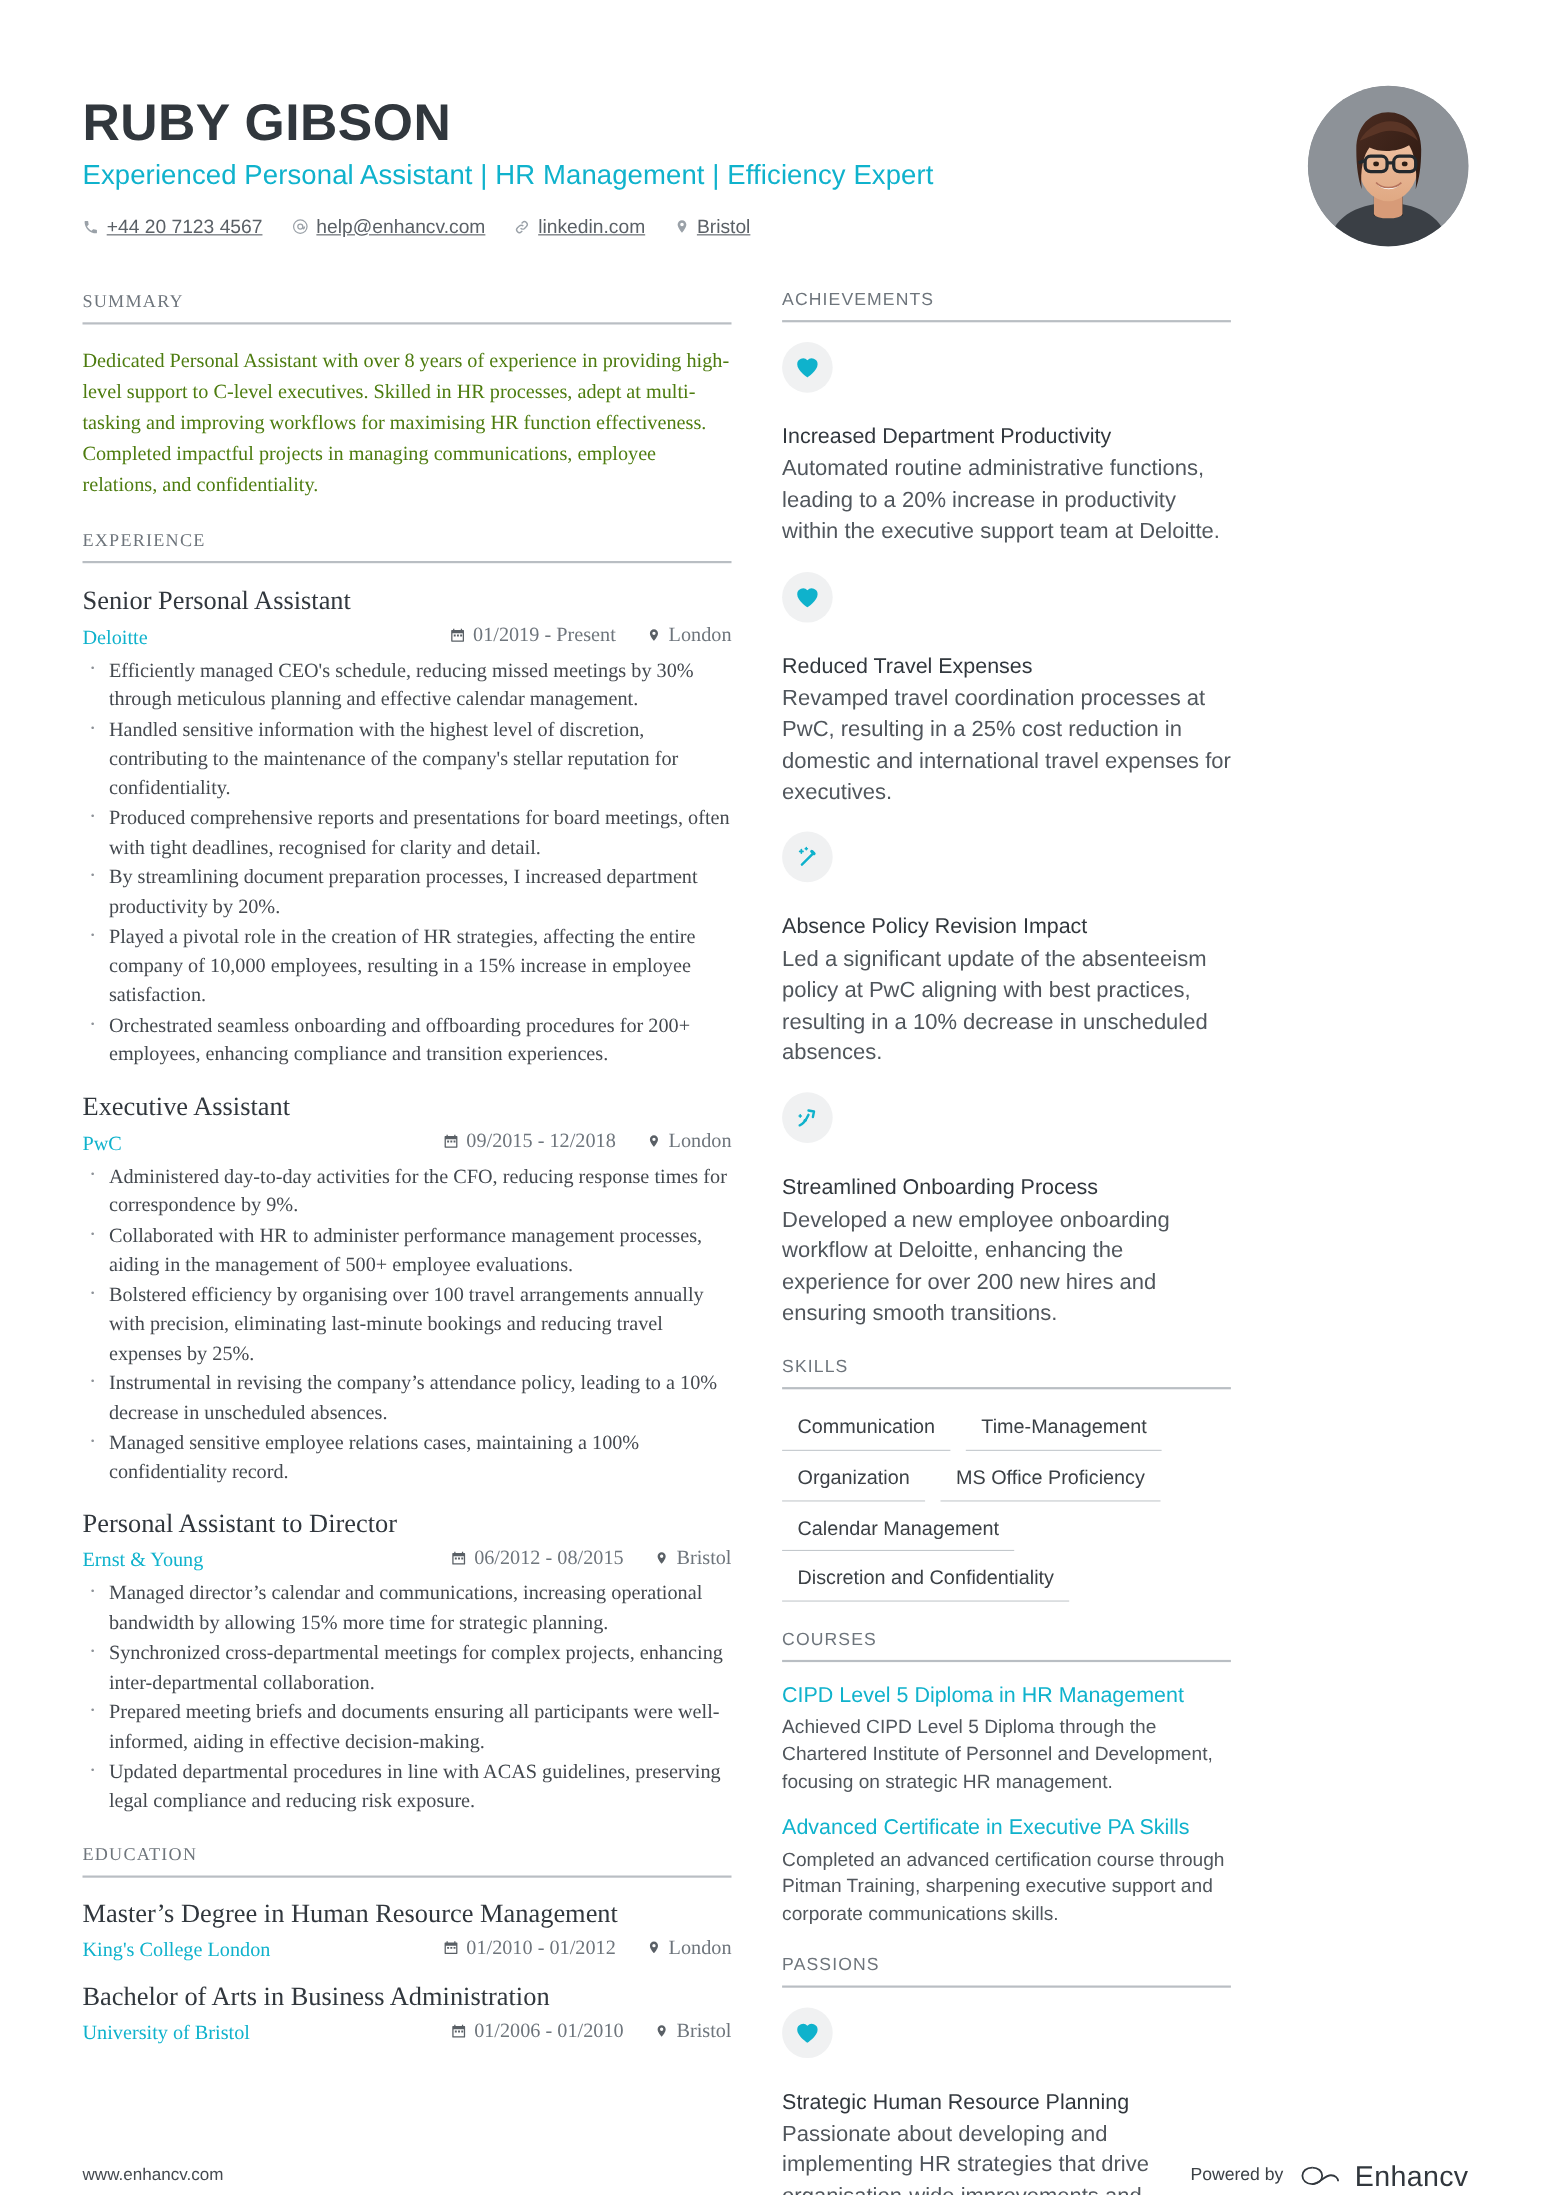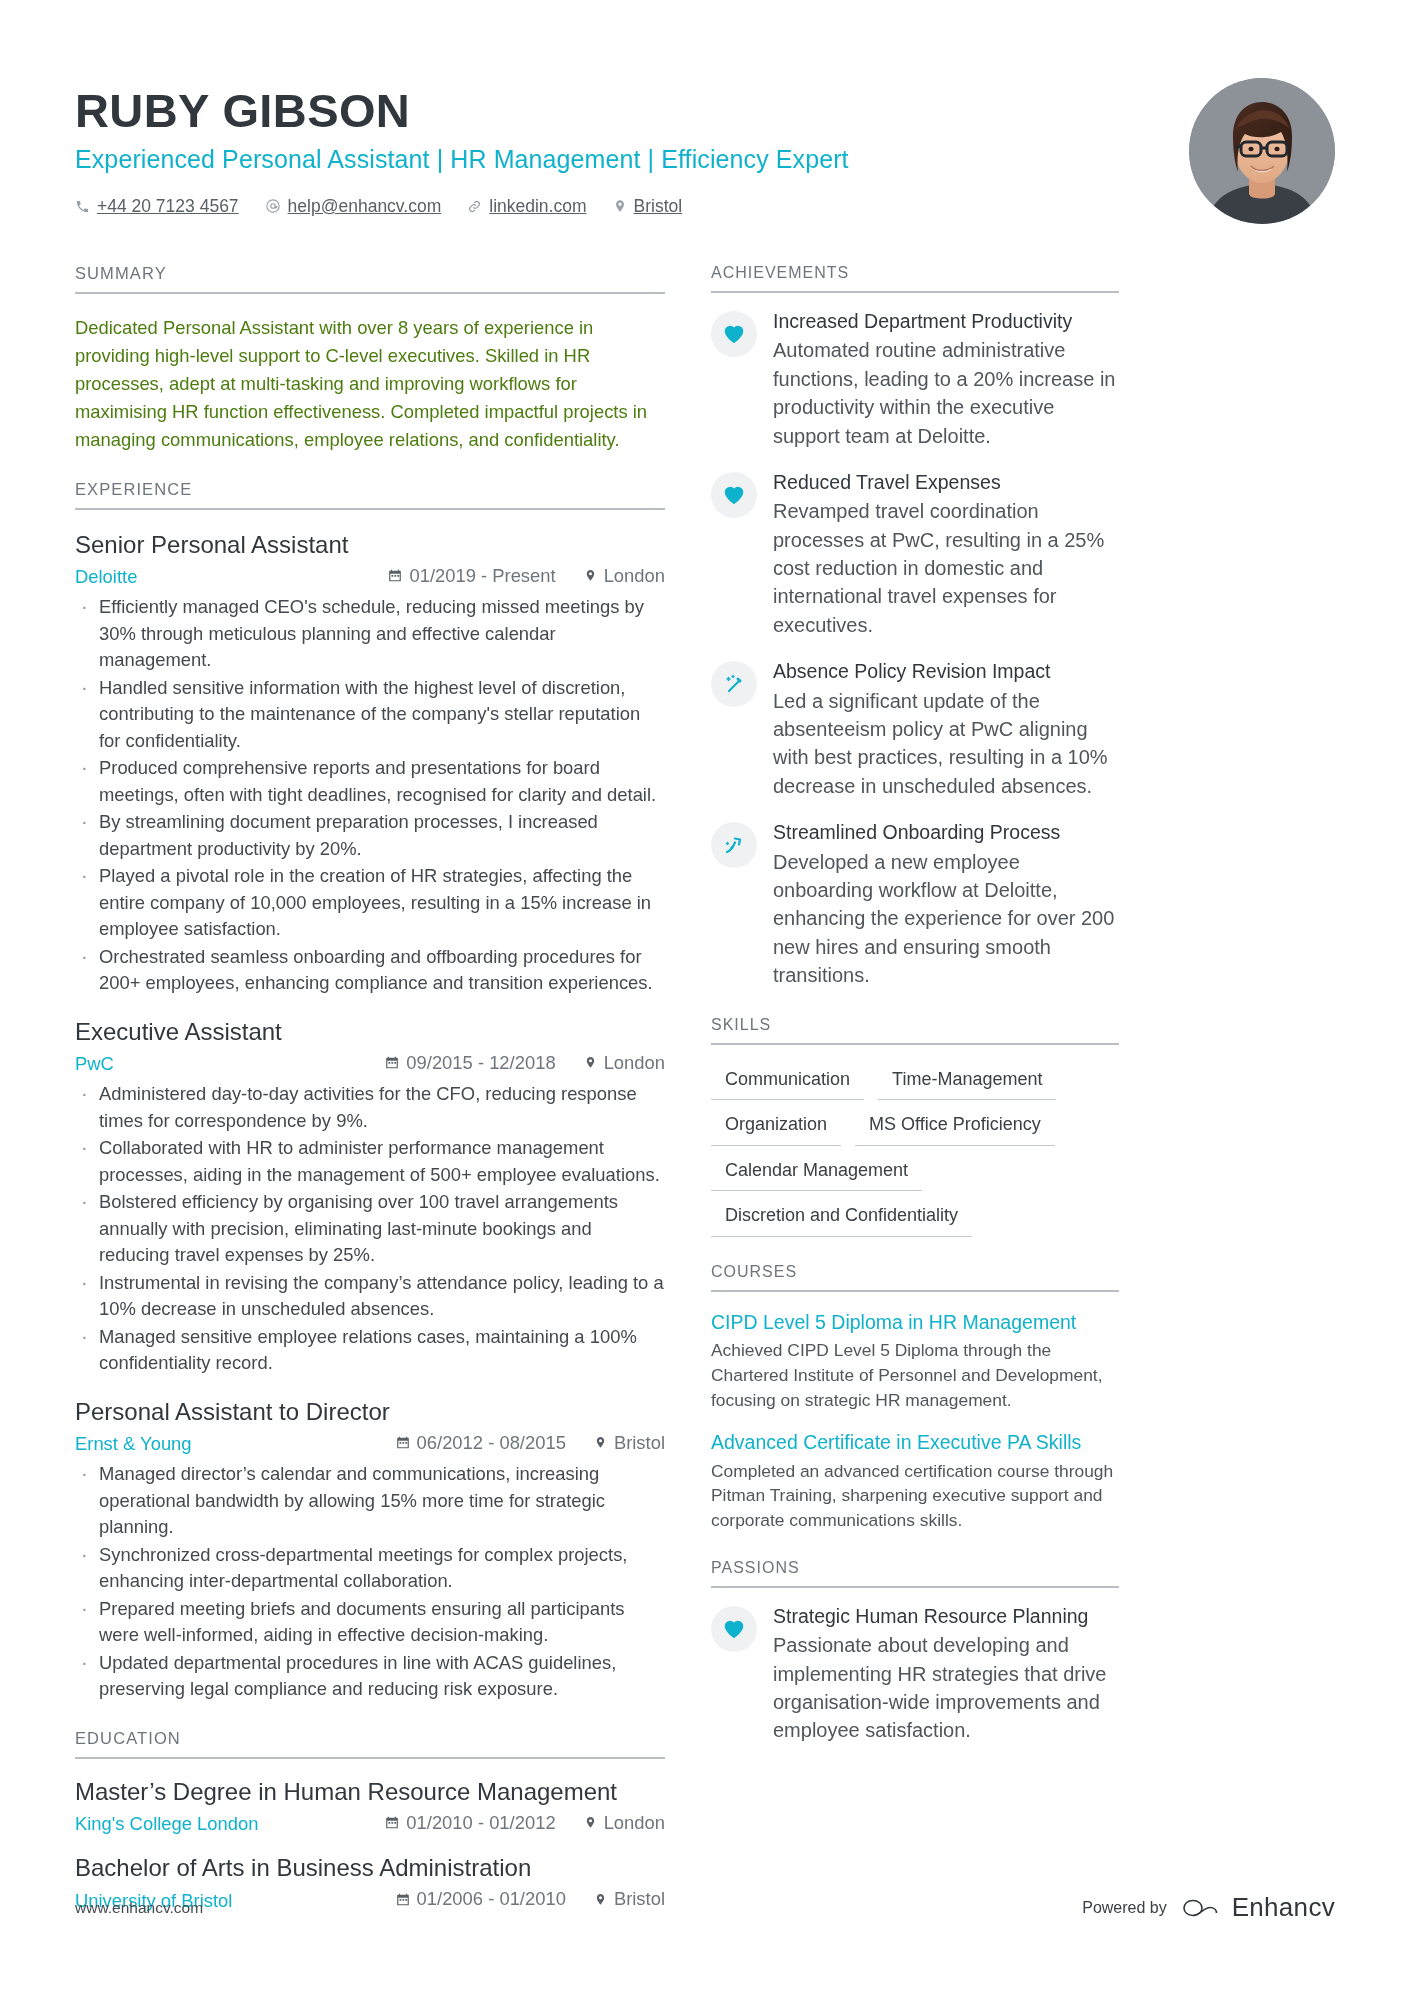--- a/index.html
+++ b/index.html
@@ -72,21 +72,21 @@
   .photo-wrap svg { display: block; width: 100%; height: 100%; }
 
   
   .columns {
     display: flex;
     gap: 46px;
     margin-top: 40px;
     align-items: flex-start;
   }
   .col-left { width: 590px; flex: 0 0 590px;
-    font-family: Liberation Sans, sans-serif; }
+    font-family: Liberation Serif, serif; }
   .col-right { width: 408px; flex: 0 0 408px; }
 
   .section { margin-bottom: 26px; }
   .section-title {
     font-size: 16.5px;
     letter-spacing: 1.1px;
     color: #6e757c;
     text-transform: uppercase;
     padding-bottom: 9px;
     border-bottom: 2px solid #b9bec3;
@@ -148,23 +148,24 @@
     font-size: 20px;
   }
 
   .edu-entry { margin-top: 18px; }
   .edu-entry .entry-title { font-size: 24px; }
 
   
   .ach-list { margin-top: 16px; }
   .ach-item {
     display: flex;
-    gap: 16px;
+    gap: 28px;
     margin-bottom: 20px;
     align-items: flex-start;
+    flex-direction: column;
   }
   .ach-badge {
     width: 46px; height: 46px;
     flex: 0 0 46px;
     border-radius: 50%;
     background: #f0f1f2;
     display: flex;
     align-items: center;
     justify-content: center;
     margin-top: 2px;

